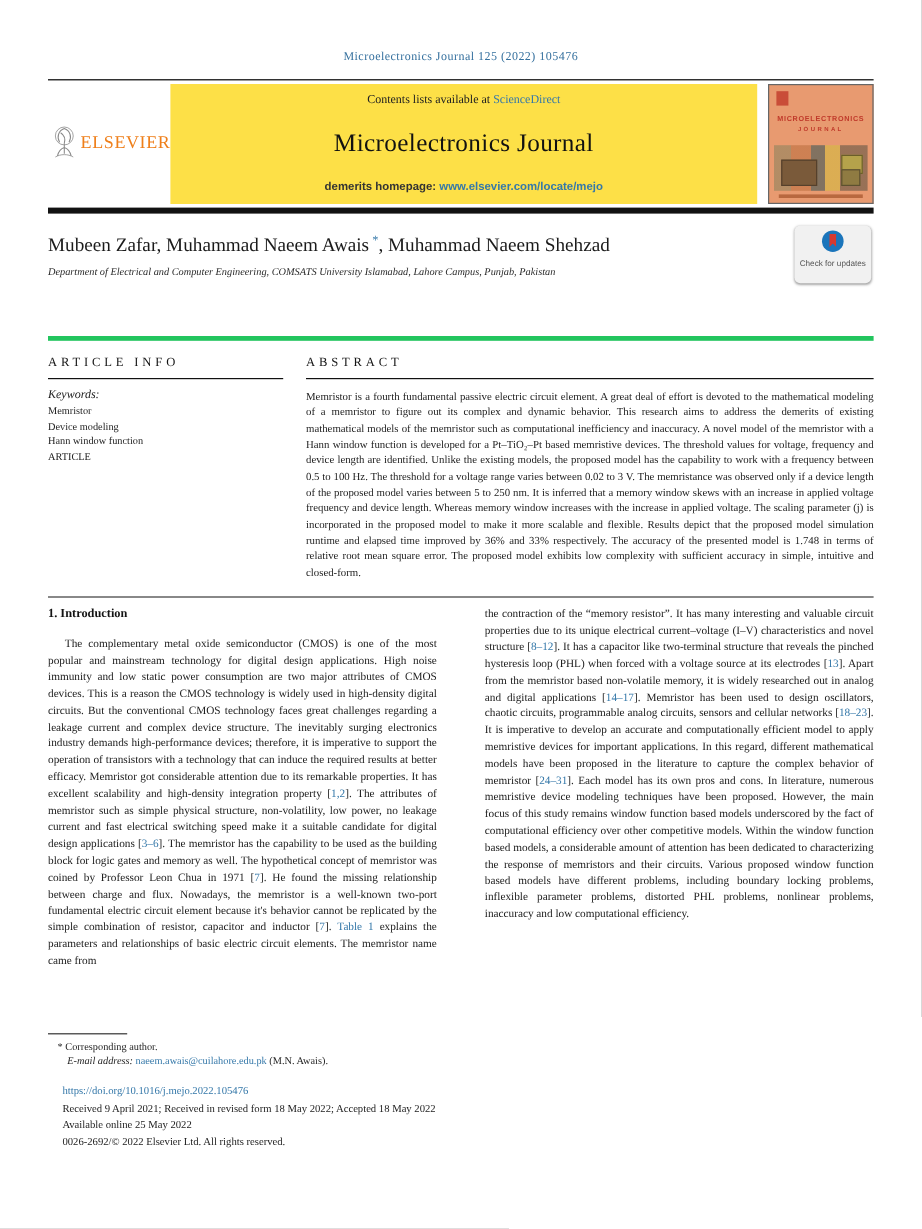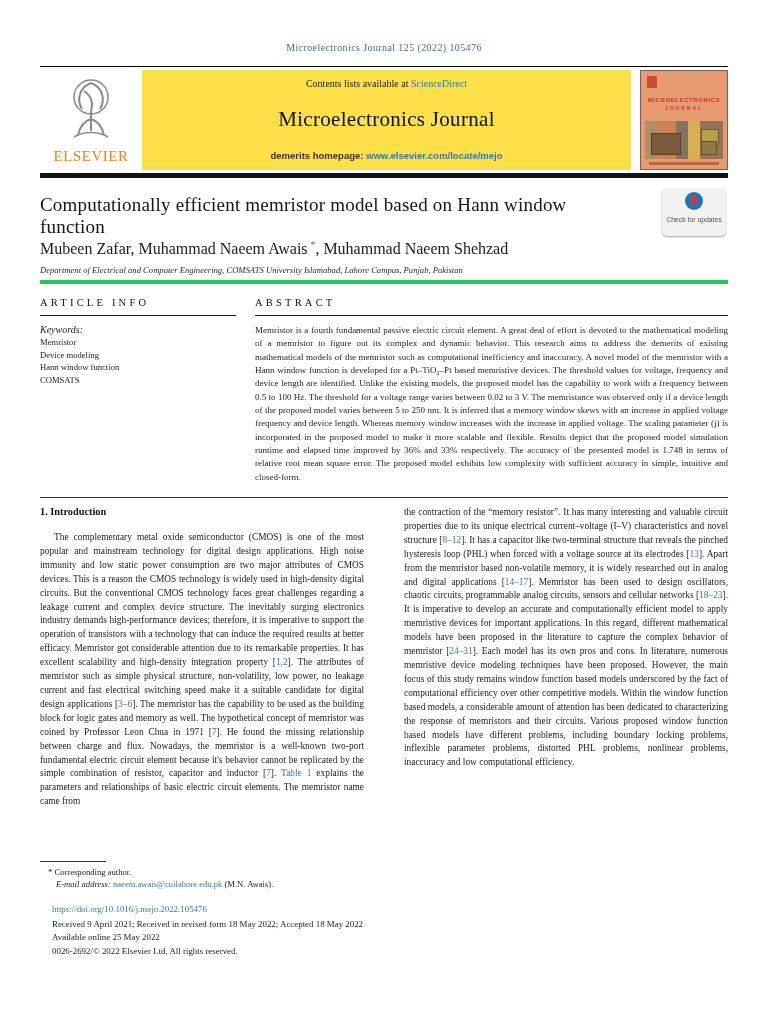--- a/index.html
+++ b/index.html
@@ -10,21 +10,21 @@
   sup { font-size:0.65em; }
 
   
   .citation { position:absolute; top:42px; left:0; width:100%; text-align:center;
               font-size:10px; color:#35709e; letter-spacing:0.4px; }
 
   
   .header-wrap { position:absolute; left:40px; right:40px; top:66px; }
   .header-topline { border-top:1.5px solid #000; }
   .header-row { display:flex; align-items:stretch; margin-top:3px; height:100px; }
-  .logo-col { width:102px; display:flex; flex-direction:column; align-items:center; justify-content:center; padding-bottom:2px; }
+  .logo-col { width:102px; display:flex; flex-direction:row; align-items:center; justify-content:flex-end; padding-bottom:2px; }
   .elsevier-word { font-family:"Liberation Serif", serif; color:#ef7f1a; font-size:15px; letter-spacing:0.5px; margin-top:1px; }
   .graybox { flex:1; background:#fde047; display:flex; flex-direction:column; align-items:center; justify-content:space-between; padding:8px 6px 9px 6px; }
   .contents-line { font-size:10px; color:#222; }
   .journal-name { font-size:21px; color:#111; letter-spacing:0.3px; }
   .homepage-line { font-family:"Liberation Sans", sans-serif; font-size:9.5px; font-weight:bold; color:#333; }
   .cover { position:relative; width:88px; margin-left:9px; background:#e89a70; border:1px solid #666; overflow:hidden; }
   .cover-logo { position:absolute; top:5px; left:6px; width:10px; height:12px; background:#c0392b; opacity:0.8; }
   .cover-title { position:absolute; top:26px; left:0; width:100%; text-align:center; color:#c03a2b; font-family:"Liberation Sans", sans-serif; font-size:6px; font-weight:bold; letter-spacing:0.6px; }
   .cover-title2 { position:absolute; top:34px; left:0; width:100%; text-align:center; color:#c03a2b; font-family:"Liberation Sans", sans-serif; font-size:5px; font-weight:bold; letter-spacing:2px; }
   .cover-board { position:absolute; top:50px; left:4px; right:4px; bottom:10px;
@@ -115,41 +115,40 @@
         <div class="cover-board2"></div>
         <div class="cover-board3"></div>
         <div class="cover-board4"></div>
         <div class="cover-bottombar"></div>
       </div>
     </div>
     <div class="header-blackbar"></div>
   </div>
 
   <div class="title-block">
-    <div class="paper-title">Computationally efficient memristor model based on Hann window function</div>
     <div class="authors"><span>Mubeen Zafar, Muhammad Naeem Awais</span><sup class="link"> *</sup><span>, Muhammad Naeem Shehzad</span></div>
     <div class="affiliation">Department of Electrical and Computer Engineering, COMSATS University Islamabad, Lahore Campus, Punjab, Pakistan</div>
   </div>
 
   <div class="badge">
     <span class="badge-circle">
       <span class="badge-bookmark"></span>
     </span>
     <div class="badge-text">Check for updates</div>
   </div>
 
   <div class="info-section">
     <div class="info-col">
       <div class="sec-heading">ARTICLE INFO</div>
       <div class="heading-rule"></div>
       <div class="keywords-label">Keywords:</div>
       <div class="keyword">Memristor</div>
       <div class="keyword">Device modeling</div>
       <div class="keyword">Hann window function</div>
-      <div class="keyword">COMSATS</div>
+      <div class="keyword">ARTICLE</div>
     </div>
     <div class="abs-col">
       <div class="sec-heading">ABSTRACT</div>
       <div class="heading-rule"></div>
       <div class="abstract-text">Memristor is a fourth fundamental passive electric circuit element. A great deal of effort is devoted to the mathematical modeling of a memristor to figure out its complex and dynamic behavior. This research aims to address the demerits of existing mathematical models of the memristor such as computational inefficiency and inaccuracy. A novel model of the memristor with a Hann window function is developed for a Pt–TiO₂–Pt based memristive devices. The threshold values for voltage, frequency and device length are identified. Unlike the existing models, the proposed model has the capability to work with a frequency between 0.5 to 100 Hz. The threshold for a voltage range varies between 0.02 to 3 V. The memristance was observed only if a device length of the proposed model varies between 5 to 250 nm. It is inferred that a memory window skews with an increase in applied voltage frequency and device length. Whereas memory window increases with the increase in applied voltage. The scaling parameter (j) is incorporated in the proposed model to make it more scalable and flexible. Results depict that the proposed model simulation runtime and elapsed time improved by 36% and 33% respectively. The accuracy of the presented model is 1.748 in terms of relative root mean square error. The proposed model exhibits low complexity with sufficient accuracy in simple, intuitive and closed-form.</div>
     </div>
   </div>
 
   <div class="body-cols">
     <div class="col col-left">

